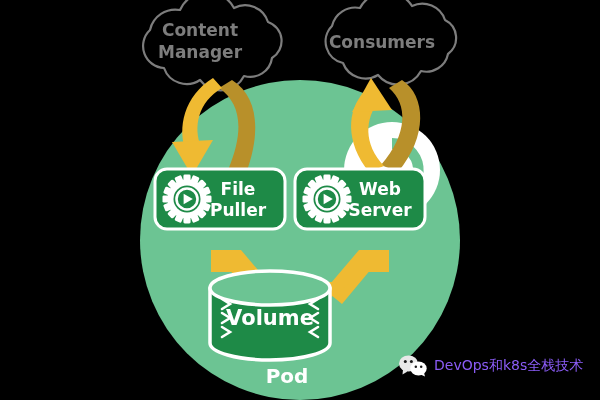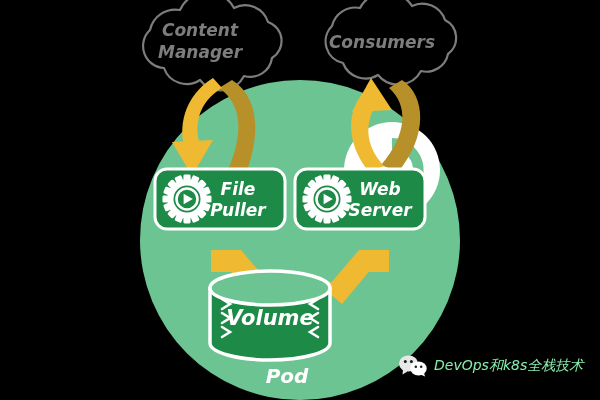--- a/index.html
+++ b/index.html
@@ -11,21 +11,20 @@
     width: 600px;
     height: 400px;
     overflow: hidden;
     font-family: "DejaVu Sans", "Liberation Sans", sans-serif;
   }
   #stage {
     position: relative;
     width: 484px;
     height: 400px;
     background: #000000;
-    font-style: italic;
   }
   #diagram-svg {
     position: absolute;
     left: 0;
     top: 0;
     width: 600px;
     height: 400px;
     display: block;
   }
   .cloud-label {
@@ -65,21 +64,21 @@
     left: 398px;
     top: 352px;
     display: flex;
     align-items: center;
     gap: 6px;
     height: 28px;
   }
   #watermark .wm-text {
     font-family: "DejaVu Sans", "Liberation Sans", sans-serif;
     font-size: 14px;
-    color: #86efac;
+    color: #8b5cf6;
     white-space: nowrap;
     letter-spacing: 0px;
   }
   #watermark svg { display: block; }
 </style>
 </head>
 <body>
 
 <div id="stage">
 

